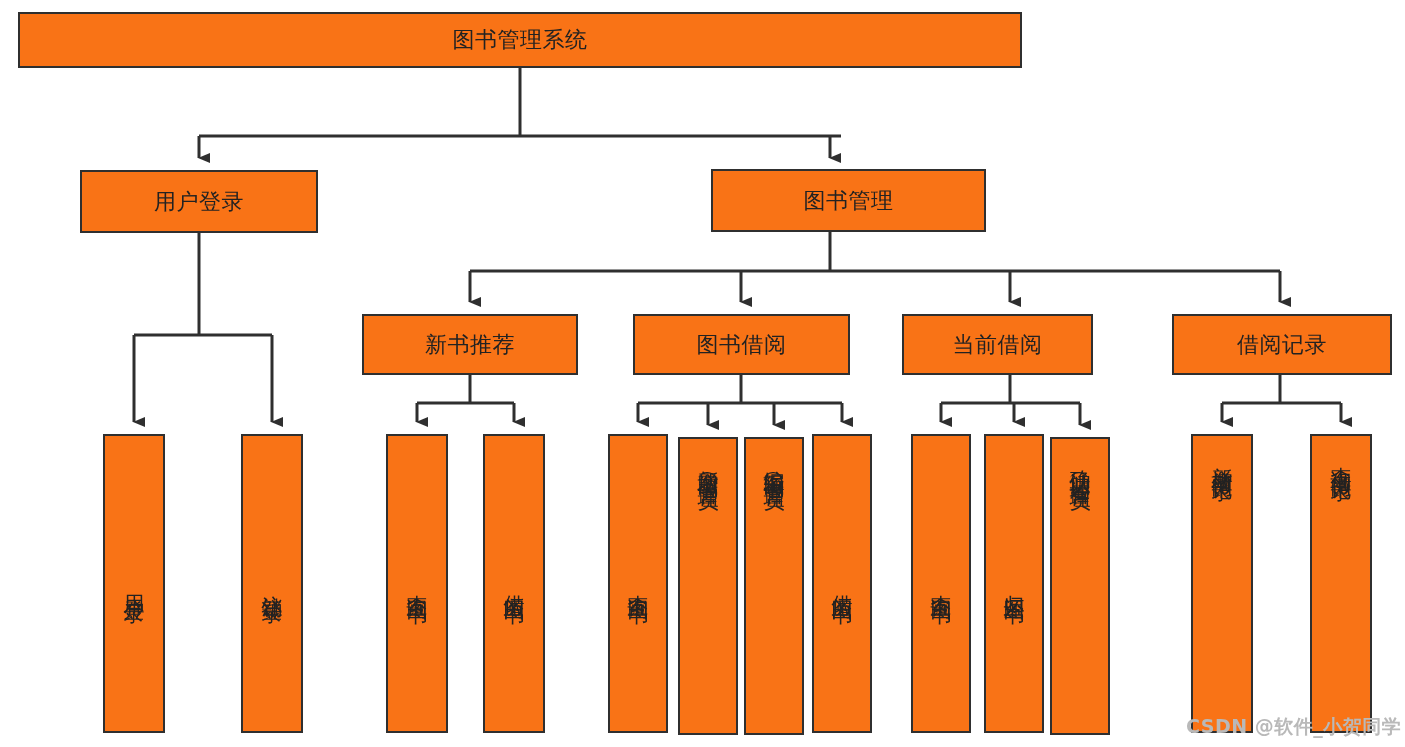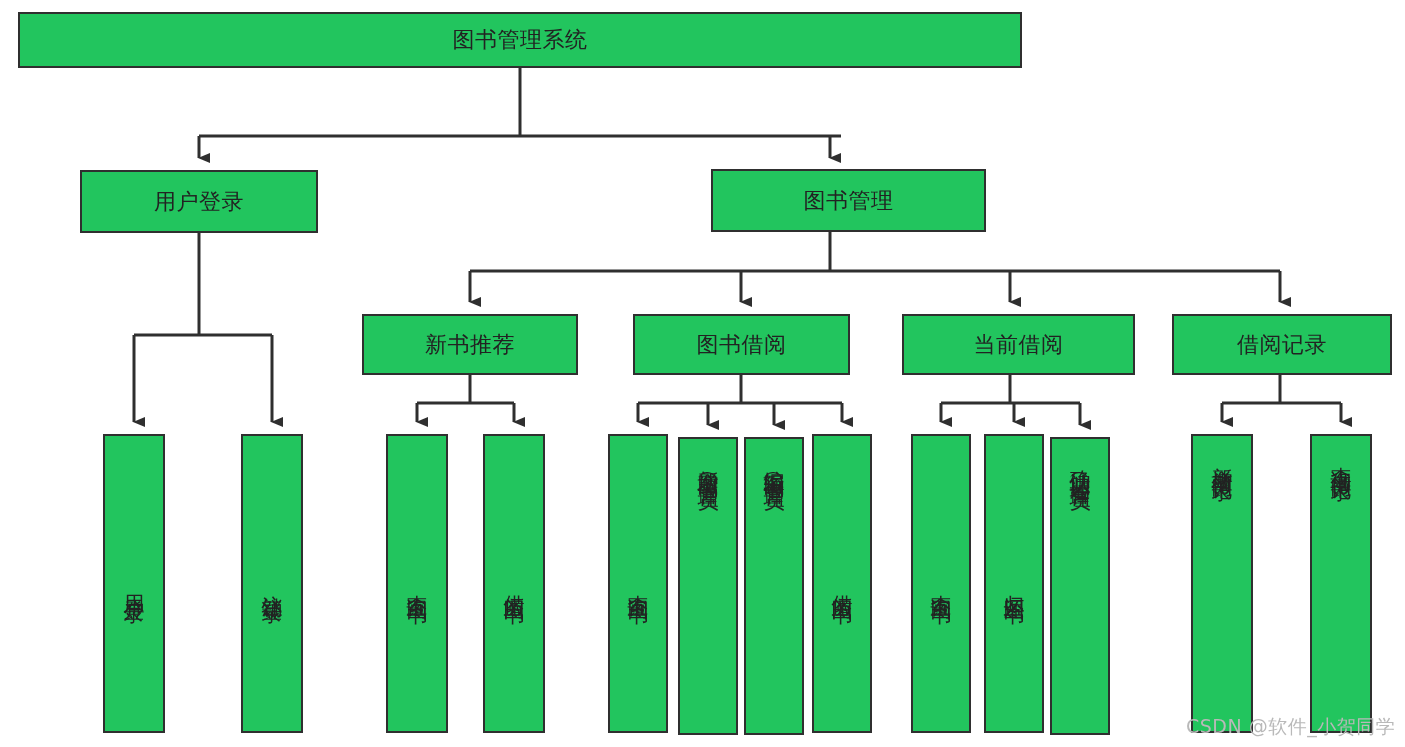--- a/index.html
+++ b/index.html
@@ -17,21 +17,21 @@
   #diagram {
     position: absolute;
     left: 0;
     top: 0;
     width: 1405px;
     height: 747px;
   }
   .node-box {
     position: absolute;
     box-sizing: border-box;
-    background: #22c55e;
+    background: #f97316;
     border: 2.5px solid #2f2f2f;
     display: flex;
     align-items: center;
     justify-content: center;
   }
   .node-label-h {
     font-size: 22px;
     color: #222222;
     line-height: 1.25;
     letter-spacing: 0.5px;
@@ -56,20 +56,21 @@
   .leaf-box.centered {
     align-items: center;
     padding-top: 0;
   }
   .watermark {
     position: absolute;
     font-size: 19px;
     color: #b9b9b9;
     white-space: nowrap;
     letter-spacing: 0.5px;
+    font-weight: bold;
   }
   svg.connectors {
     position: absolute;
     left: 0;
     top: 0;
     width: 1405px;
     height: 747px;
     pointer-events: none;
   }
 </style>
@@ -138,21 +139,21 @@
   <div class="node-box" id="l2-1" style="left: 711px; top: 169px; width: 275px; height: 63px;">
     <span class="node-label-h">图书管理</span>
   </div>
 
   <div class="node-box" id="l3-0" style="left: 362px; top: 314px; width: 216px; height: 61px;">
     <span class="node-label-h">新书推荐</span>
   </div>
   <div class="node-box" id="l3-1" style="left: 633px; top: 314px; width: 217px; height: 61px;">
     <span class="node-label-h">图书借阅</span>
   </div>
-  <div class="node-box" id="l3-2" style="left: 902px; top: 314px; width: 233px; height: 61px;">
+  <div class="node-box" id="l3-2" style="left: 902px; top: 314px; width: 191px; height: 61px;">
     <span class="node-label-h">当前借阅</span>
   </div>
   <div class="node-box" id="l3-3" style="left: 1172px; top: 314px; width: 220px; height: 61px;">
     <span class="node-label-h">借阅记录</span>
   </div>
 
   <div class="node-box leaf-box centered" id="leaf-0" style="left: 103px; top: 434px; width: 62px; height: 299px;">
     <span class="node-label-v">用户登录</span>
   </div>
   <div class="node-box leaf-box centered" id="leaf-1" style="left: 241px; top: 434px; width: 62px; height: 299px;">

